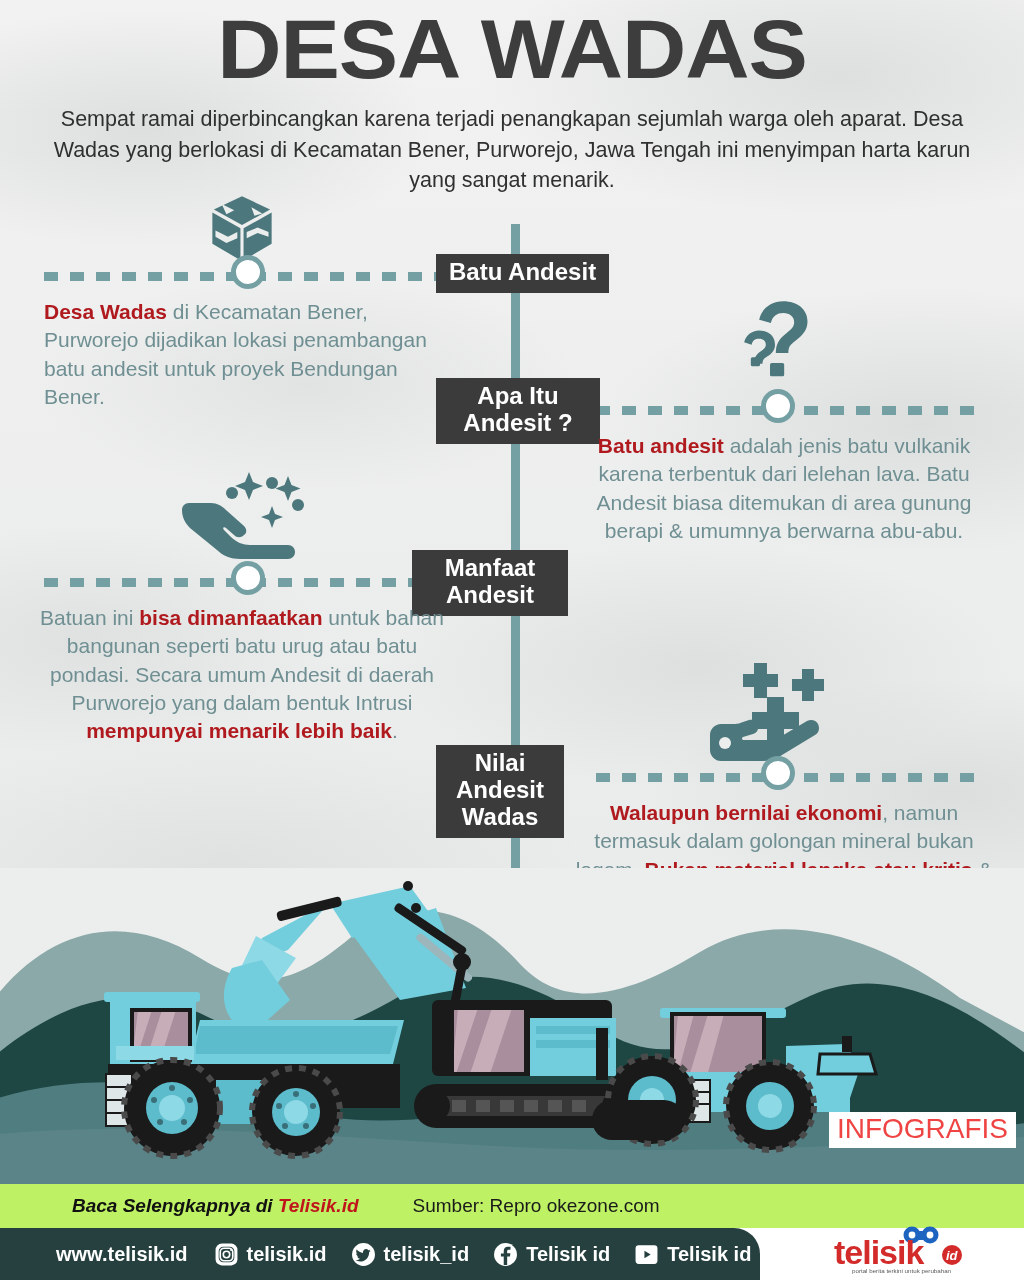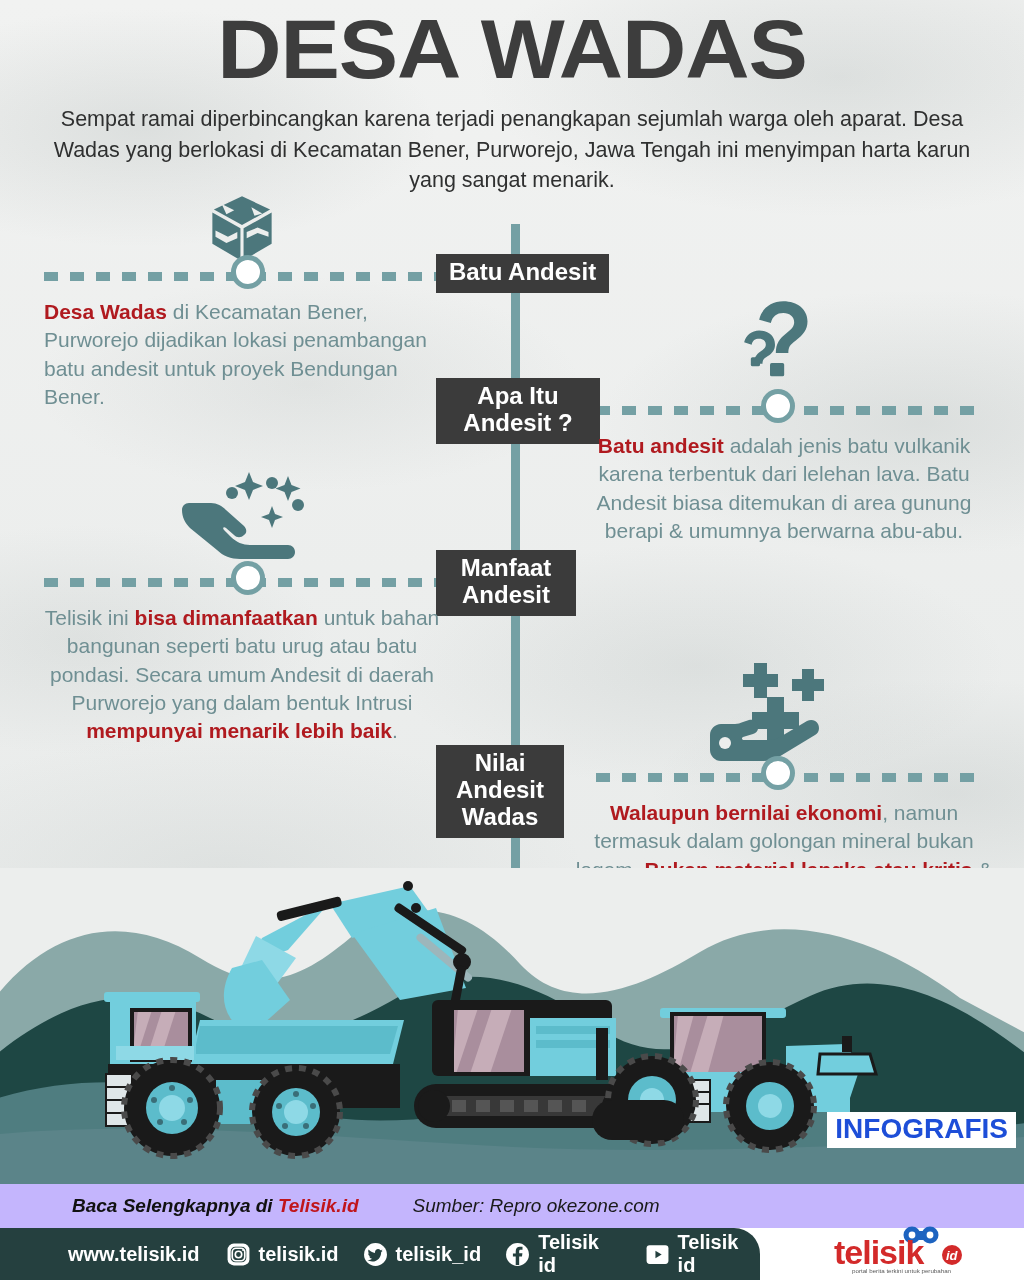--- a/index.html
+++ b/index.html
@@ -72,49 +72,49 @@
   }
   .blurb b{ color:#b01a1f; font-weight:bold; }
   .icon-wrap{ position:absolute; }
 
   
   .scene{ position:absolute; left:0; bottom:96px; width:1024px; height:316px; overflow:hidden; }
 
   
   .readmore{
     position:absolute; left:0; bottom:52px; width:1024px; height:44px;
-    background:#c4b5fd; display:flex; align-items:center;
+    background:#bef264; display:flex; align-items:center;
   }
   .readmore .rm1{
     font-style:italic; font-weight:bold; font-size:19px; color:#111;
     margin-left:72px;
   }
   .readmore .rm1 .red{ color:#c0151b; }
-  .readmore .rm2{ font-style:italic; font-size:19px; color:#1a1a1a; margin-left:54px; }
+  .readmore .rm2{ font-size:19px; color:#1a1a1a; margin-left:54px; }
 
   .footer{
     position:absolute; left:0; bottom:0; width:1024px; height:52px;
     background:#ffffff;
   }
   .footerbar{
     position:absolute; left:0; bottom:0; width:760px; height:52px;
     background:#25403f; border-top-right-radius:26px; border-bottom-right-radius:0;
     display:flex; align-items:center;
   }
   .fitem{ display:flex; align-items:center; color:#fff; font-size:20px; font-weight:bold; }
   .fitem .lbl{ margin-left:8px; }
   .sicon{ width:25px; height:25px; display:inline-block; }
 
   
   .logo{ position:absolute; right:18px; bottom:4px; width:178px; height:50px; }
 
   
   .infobadge{ position:absolute; right:8px; bottom:132px; text-align:right; }
   .infobadge div{
-    display:inline-block; background:#fff; color:#1d4ed8; font-weight:bold;
+    display:inline-block; background:#fff; color:#ef4444; font-weight:normal;
     font-size:28px; line-height:1.16; padding:1px 8px 3px;
   }
   .infobadge .l2{ margin-top:3px; font-size:27px; }
 </style>
 </head>
 <body>
 
 <div id="page">
 
   <div class="bg-texture"></div>
@@ -176,23 +176,23 @@
           <path d="M96 36 l3 8 8 3 -8 3 -3 8 -3 -8 -8 -3 8 -3 Z"></path>
           <circle cx="56" cy="23" r="6"></circle>
           <circle cx="96" cy="13" r="6"></circle>
           <circle cx="122" cy="35" r="6"></circle>
           <path d="M6 40 c0-4 3-7 7-7 l22 0 c6 0 11 3 15 7 l18 16 c3 3 3 7 0 9 -3 3-7 3-10 0 l-8-7 c-2-2-4 0-2 2 l7 7 c5 5 12 8 19 8 l38 0 c4 0 7 3 7 7 0 4-3 7-7 7 l-48 0 c-9 0-17-3-23-9 L14 58 c-5-5-8-11-8-18 Z"></path>
         </g>
       </svg>
     </div>
     <div class="dashline" style="left:44px; width:400px;"></div>
     <div class="node" style="left:231px;"></div>
-    <div class="chip" style="left:436px; top:-28px; width:140px;">Manfaat
+    <div class="chip" style="left:412px; top:-28px; width:156px;">Manfaat
 Andesit</div>
-    <div class="blurb" style="left:36px; top:26px; width:412px; text-align:center;" id="sec2"><span>Telisik ini </span><b>bisa dimanfaatkan</b><span> untuk bahan bangunan seperti batu urug atau batu pondasi. Secara umum Andesit di daerah Purworejo yang dalam bentuk Intrusi </span><b>mempunyai menarik lebih baik</b><span>.</span></div>
+    <div class="blurb" style="left:36px; top:26px; width:412px; text-align:center;" id="sec2"><span>Batuan ini </span><b>bisa dimanfaatkan</b><span> untuk bahan bangunan seperti batu urug atau batu pondasi. Secara umum Andesit di daerah Purworejo yang dalam bentuk Intrusi </span><b>mempunyai menarik lebih baik</b><span>.</span></div>
   </div>
 
   <div class="row" style="top:773px;">
     <div class="icon-wrap" style="left:706px; top:-118px;">
       <svg width="145" height="110" viewBox="0 0 145 110">
         <g fill="#4c777c">
           <path d="M48 8 h13 v11 h11 v13 h-11 v11 h-13 v-11 h-11 v-13 h11 Z"></path>
           <path d="M96 14 h12 v10 h10 v12 h-10 v10 h-12 v-10 h-10 v-12 h10 Z"></path>
           <path d="M61 42 h17 v15 h15 v17 h-15 v15 h-17 v-15 h-15 v-17 h15 Z"></path>
           <path d="M4 80 c0-6 5-11 11-11 l14 0 c3 0 5-1 8-2 l6-2 c4-1 8 1 9 5 1 4-1 8-5 9 l-10 3 c-2 1-1 3 1 3 l26 0 c4 0 7-1 10-3 l27-16 c4-2 9-1 11 3 2 4 1 9-3 11 l-33 20 c-6 4-12 6-19 6 l-42 0 c-6 0-11-5-11-11 Z"></path>
@@ -373,21 +373,21 @@
   <div class="readmore">
     <div class="rm1">
       <span>Baca Selengkapnya di </span><span class="red">Telisik.id</span>
     </div>
     <div class="rm2">Sumber: Repro okezone.com</div>
   </div>
 
   <div class="footer">
     <div class="footerbar">
       <div class="fitem" style="margin-left:56px;">
-        <span class="lbl" style="margin-left:12px">www.telisik.id</span>
+        <span class="lbl" style="margin-left:0">www.telisik.id</span>
       </div>
 
       <div class="fitem" style="margin-left:26px;">
         <span class="sicon">
           <svg width="25" height="25" viewBox="0 0 24 24">
               <rect x="1.5" y="1.5" width="21" height="21" rx="6" fill="#fff"></rect>
               <rect x="4.5" y="4.5" width="15" height="15" rx="4.5" fill="#25403f"></rect>
               <rect x="6" y="6" width="12" height="12" rx="3.5" fill="none" stroke="#fff" stroke-width="1.6"></rect>
               <circle cx="12" cy="12" r="3.1" fill="none" stroke="#fff" stroke-width="1.6"></circle>
               <circle cx="16.4" cy="7.7" r="1" fill="#fff"></circle>

